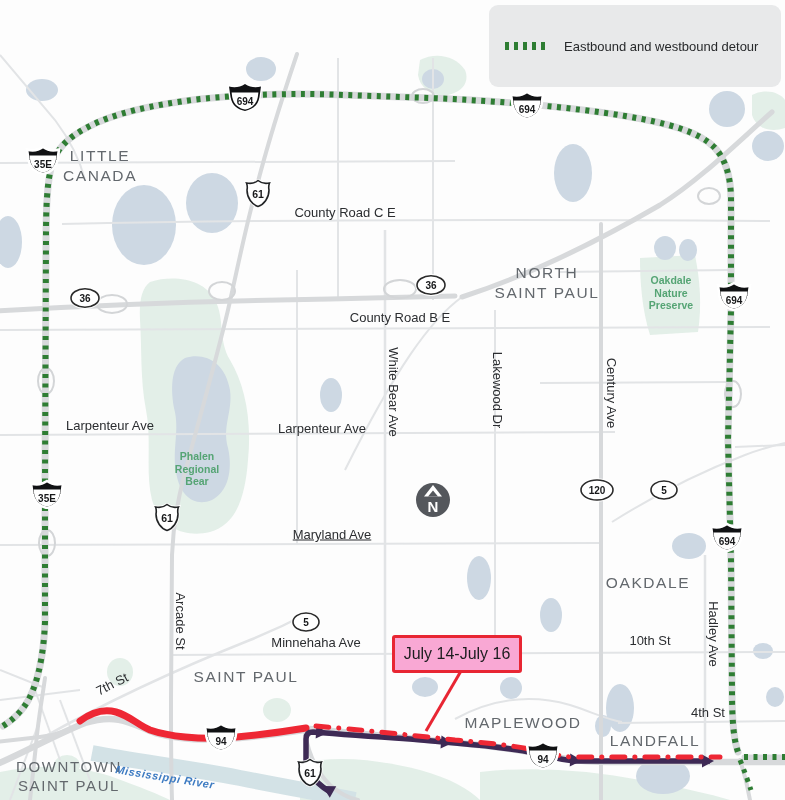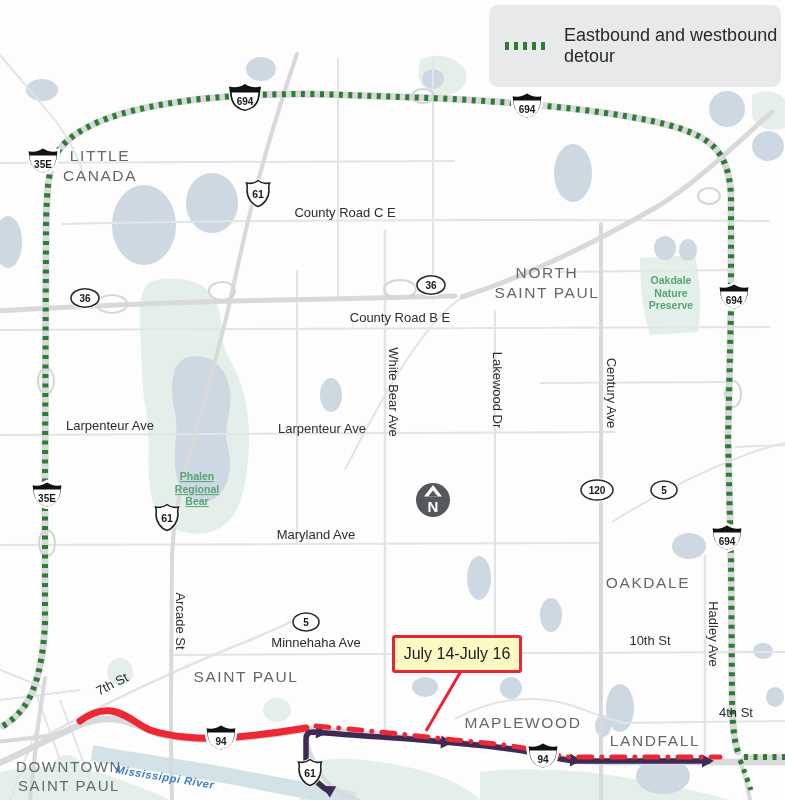--- a/index.html
+++ b/index.html
@@ -34,24 +34,24 @@
     background:var(--legend_bg); border-radius:9px;
     display:flex; flex-direction:column; justify-content:center;
     padding:4px 0 4px 16px; box-sizing:border-box; gap:3px;
   }
   .legend-row { display:flex; align-items:center; height:16px; }
   .swatch { width:44px; height:7px; margin-right:15px; flex:0 0 auto; }
   .swatch.dotted { height:8px; background:repeating-linear-gradient(90deg, var(--detour) 0 4px, transparent 4px 9px); }
   .swatch.purple { background:var(--eb_open); border-radius:1px; }
   .swatch.dashdot { background:repeating-linear-gradient(90deg, var(--closed) 0 15px, transparent 15px 19px, var(--closed) 19px 24px, transparent 24px 28px); border-radius:4px; }
   .swatch.red { background:var(--closed); border-radius:1px; }
-  .legend-label { font-size:18px; font-weight:500; color:#27292b; }
+  .legend-label { font-size:13px; font-weight:500; color:#27292b; }
   .callout {
     position:absolute; left:392px; top:635px; width:130px; height:38px;
-    background:#fef9c3; border:3.5px solid var(--callout_border); border-radius:3px;
+    background:#f9a8d4; border:3.5px solid var(--callout_border); border-radius:3px;
     box-sizing:border-box; display:flex; align-items:center; justify-content:center;
     font-size:16px; font-weight:500; color:#1c1d1f; z-index:6;
   }
 </style>
 </head>
 <body>
 
 <div class="stage">
 
   <svg class="base" width="785" height="800" viewBox="0 0 785 800">
@@ -204,32 +204,32 @@
   </div>
   <div class="lbl city" style="left:69px;top:776px;font-size:15px;">
     <span style="display:block">DOWNTOWN</span>
     <span style="display:block">SAINT PAUL</span>
   </div>
 
   <div class="lbl street" style="left:345px;top:212px;">County Road C E</div>
   <div class="lbl street" style="left:400px;top:317px;">County Road B E</div>
   <div class="lbl street" style="left:110px;top:425px;">Larpenteur Ave</div>
   <div class="lbl street" style="left:322px;top:428px;">Larpenteur Ave</div>
-  <div class="lbl street" style="left:316px;top:534px;">Maryland Ave</div>
+  <div class="lbl street" style="left:332px;top:534px;text-decoration:underline;">Maryland Ave</div>
   <div class="lbl street" style="left:316px;top:642px;">Minnehaha Ave</div>
   <div class="lbl street vert" style="left:393px;top:392px;">White Bear Ave</div>
   <div class="lbl street vert" style="left:497px;top:390px;">Lakewood Dr</div>
   <div class="lbl street vert" style="left:611px;top:393px;">Century Ave</div>
   <div class="lbl street vert" style="left:180px;top:621px;">Arcade St</div>
   <div class="lbl street vert" style="left:713px;top:634px;">Hadley Ave</div>
   <div class="lbl street" style="left:650px;top:640px;">10th St</div>
-  <div class="lbl street" style="left:708px;top:712px;margin-left:28px;">4th St</div>
+  <div class="lbl street" style="left:708px;top:712px;">4th St</div>
   <div class="lbl street" style="left:112px;top:684px;transform:translate(-50%,-50%) rotate(-27deg);">7th St</div>
 
-  <div class="lbl parklbl" style="left:197px;top:489px;text-decoration:underline;">
+  <div class="lbl parklbl" style="left:197px;top:469px;">
     <span style="display:block">Phalen</span>
     <span style="display:block">Regional</span>
     <span style="display:block">Bear</span>
   </div>
   <div class="lbl parklbl" style="left:671px;top:293px;">
     <span style="display:block">Oakdale</span>
     <span style="display:block">Nature</span>
     <span style="display:block">Preserve</span>
   </div>
 

